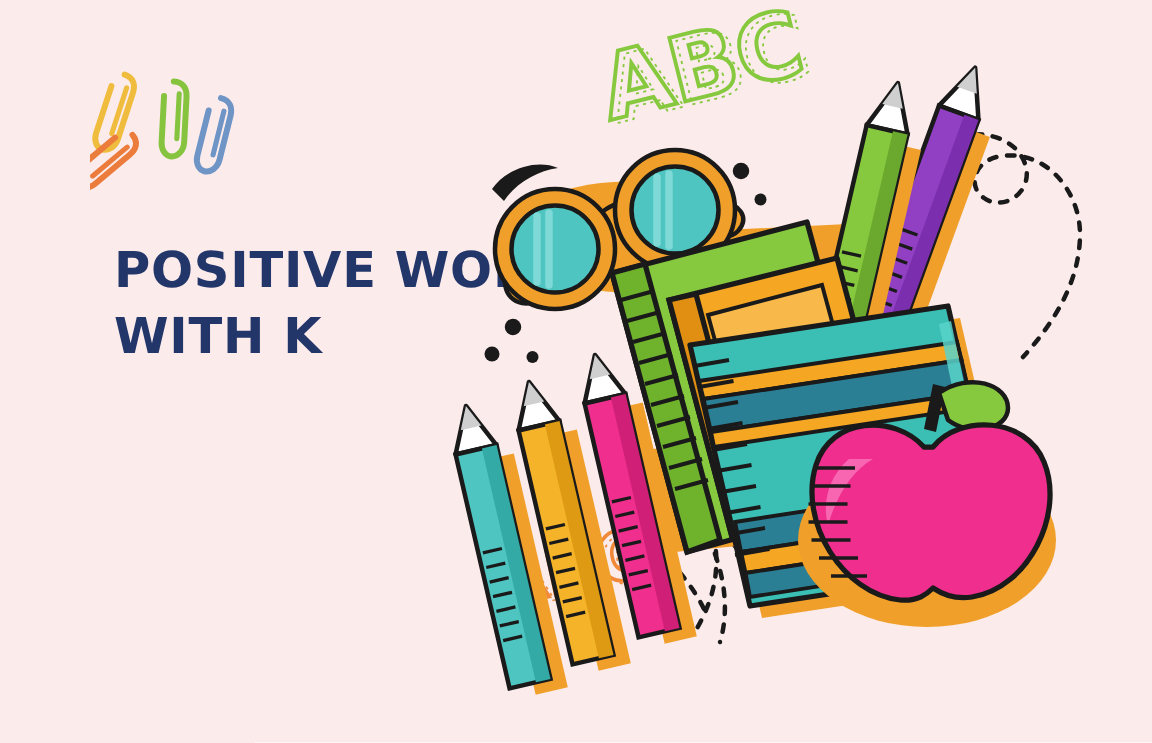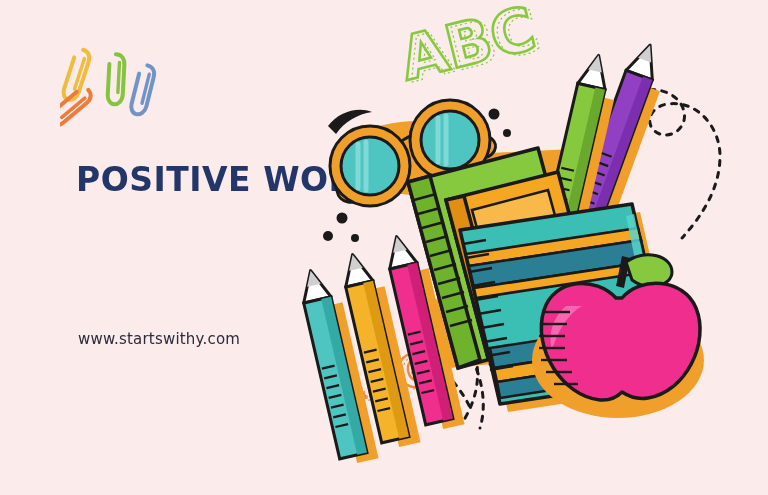--- a/index.html
+++ b/index.html
@@ -54,23 +54,23 @@
   #artwork svg { display: block; }
   .abc-top, .abc-bottom { pointer-events: none; }
 </style>
 </head>
 <body>
 
 <div id="banner">
 
   <div id="text-block">
     <div class="headline-line">POSITIVE WORDS</div>
+    <div class="headline-line">WITH K</div>
   </div>
 
-  <div id="site-url">www.startswithy.com</div>
 
   <svg style="position:absolute;left:60px;top:38px;" width="120" height="95" viewBox="0 0 120 95">
 
     <g transform="translate(18,8) rotate(18)">
       <path d="M6 2 C12 2 15 6 15 12 L15 44 C15 50 11 54 7 54 C3 54 0 50 0 45 L0 12" fill="none" stroke="#f0bc3e" stroke-width="4" stroke-linecap="round"></path>
       <path d="M10 10 L10 42" fill="none" stroke="#f0bc3e" stroke-width="3.4" stroke-linecap="round"></path>
     </g>
 
     <g transform="translate(50,14) rotate(3)">
       <path d="M6 2 C12 2 15 6 15 12 L15 42 C15 48 11 52 7 52 C3 52 0 48 0 43 L0 12" fill="none" stroke="#86c33f" stroke-width="4" stroke-linecap="round"></path>

